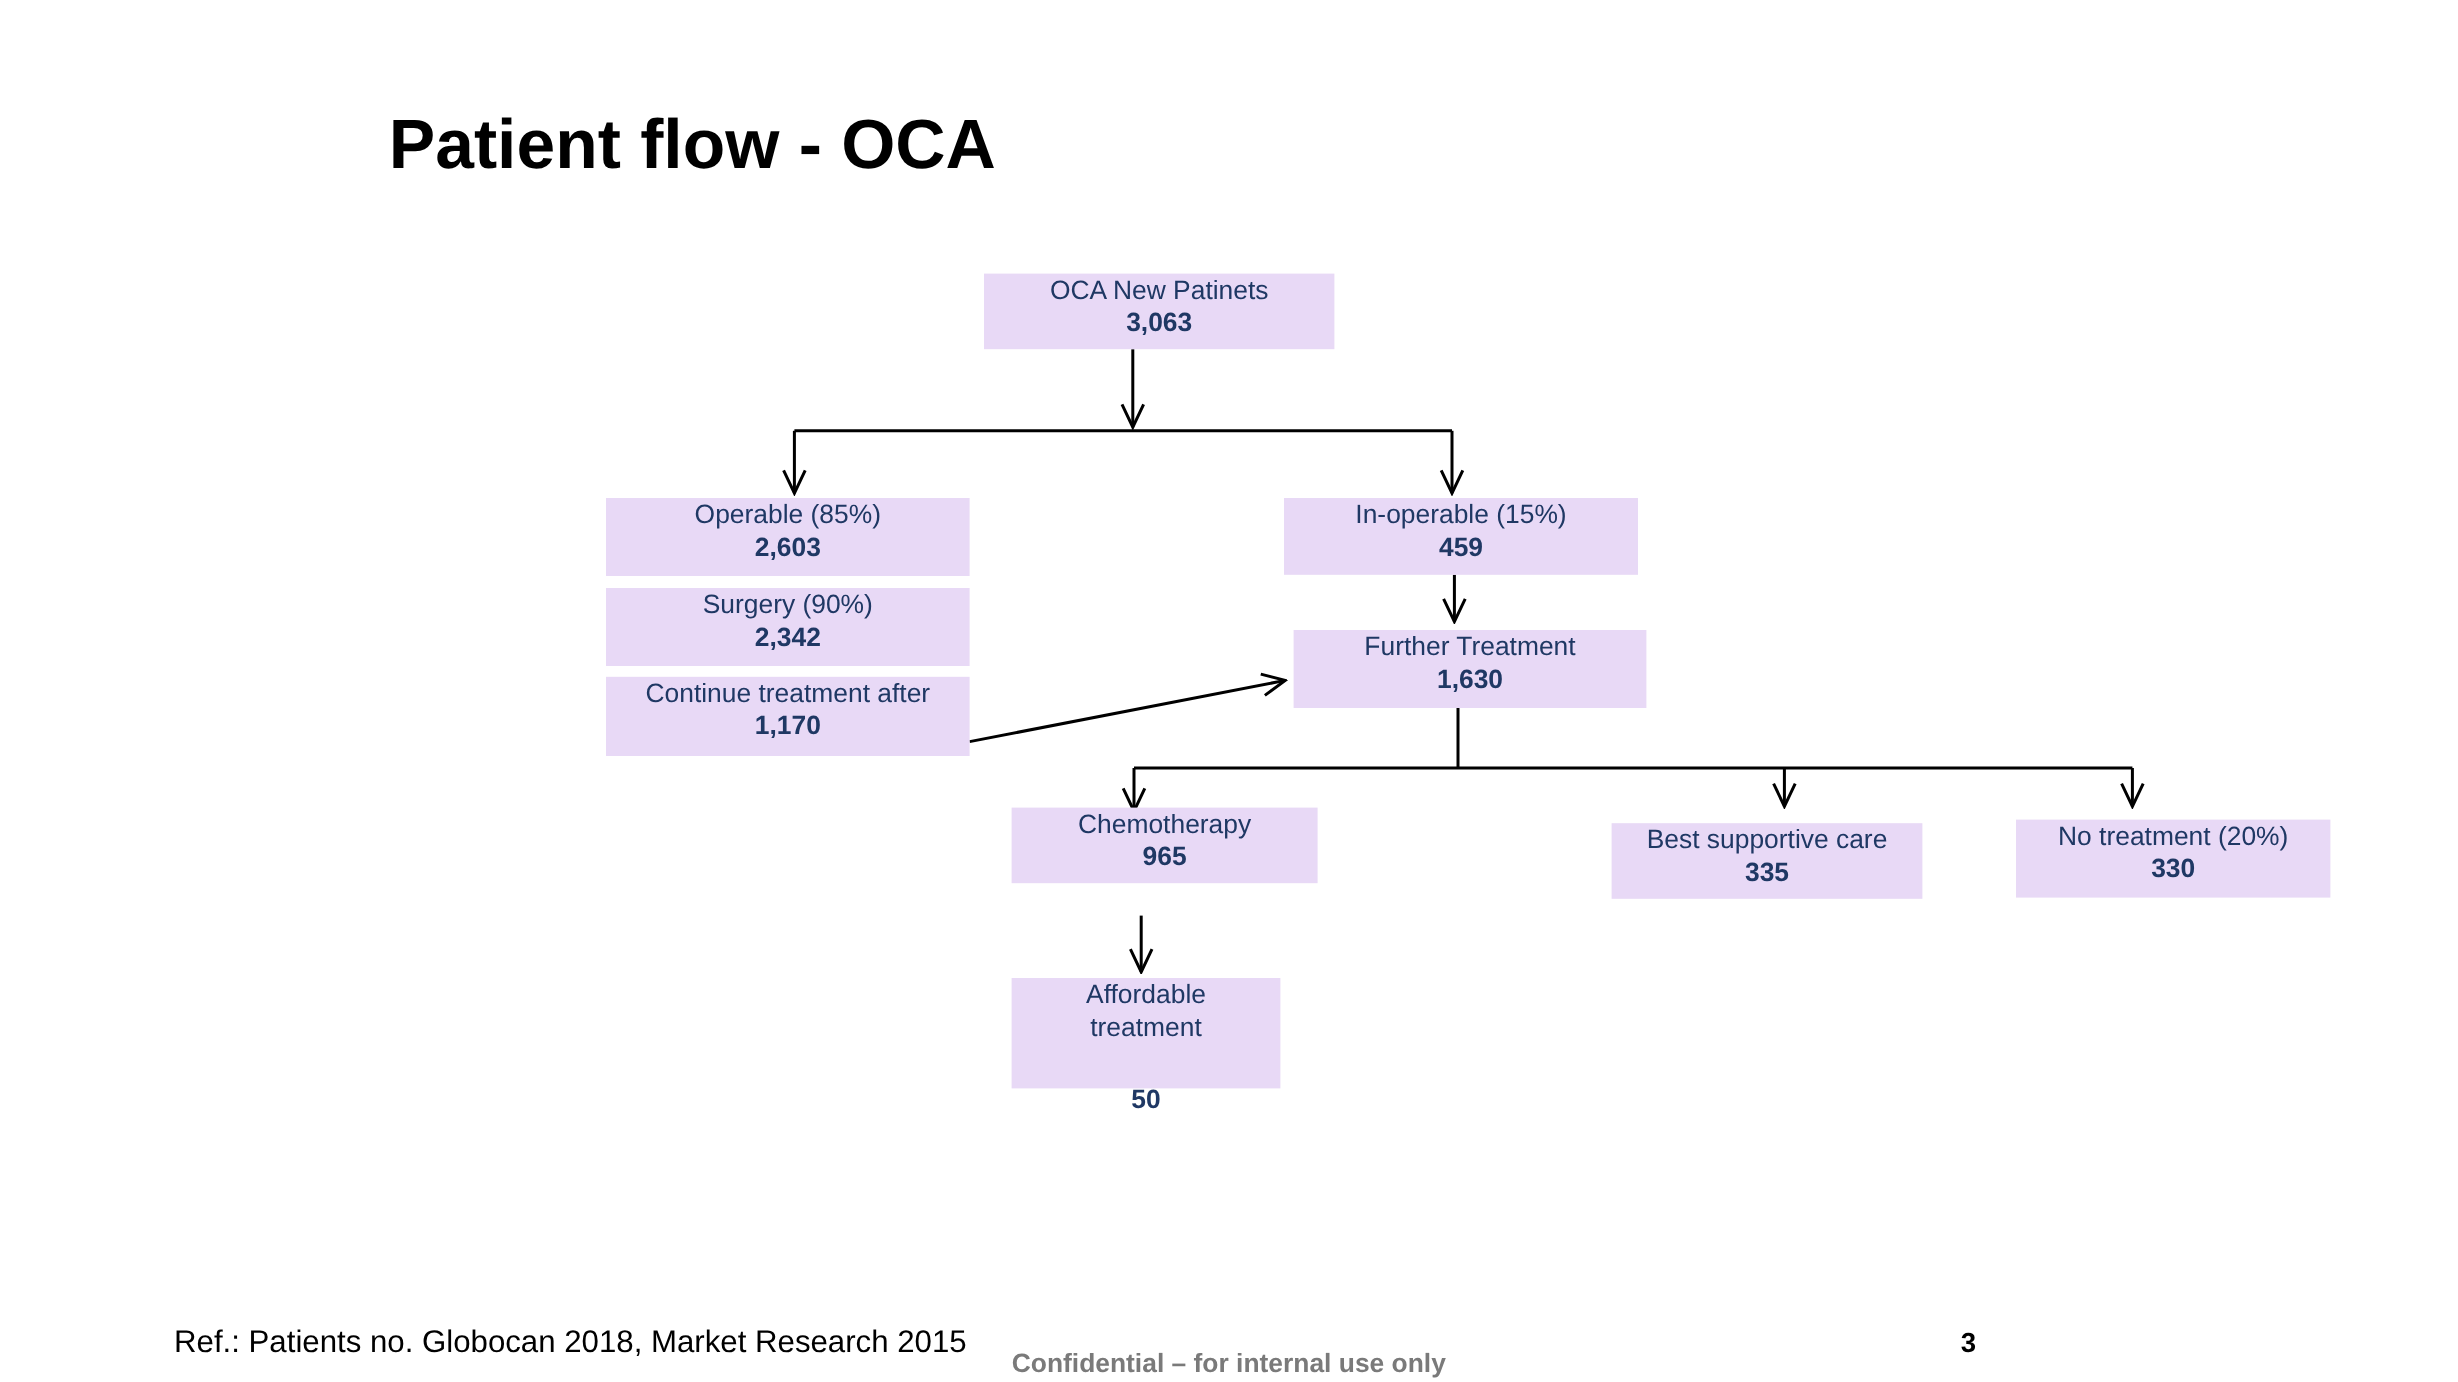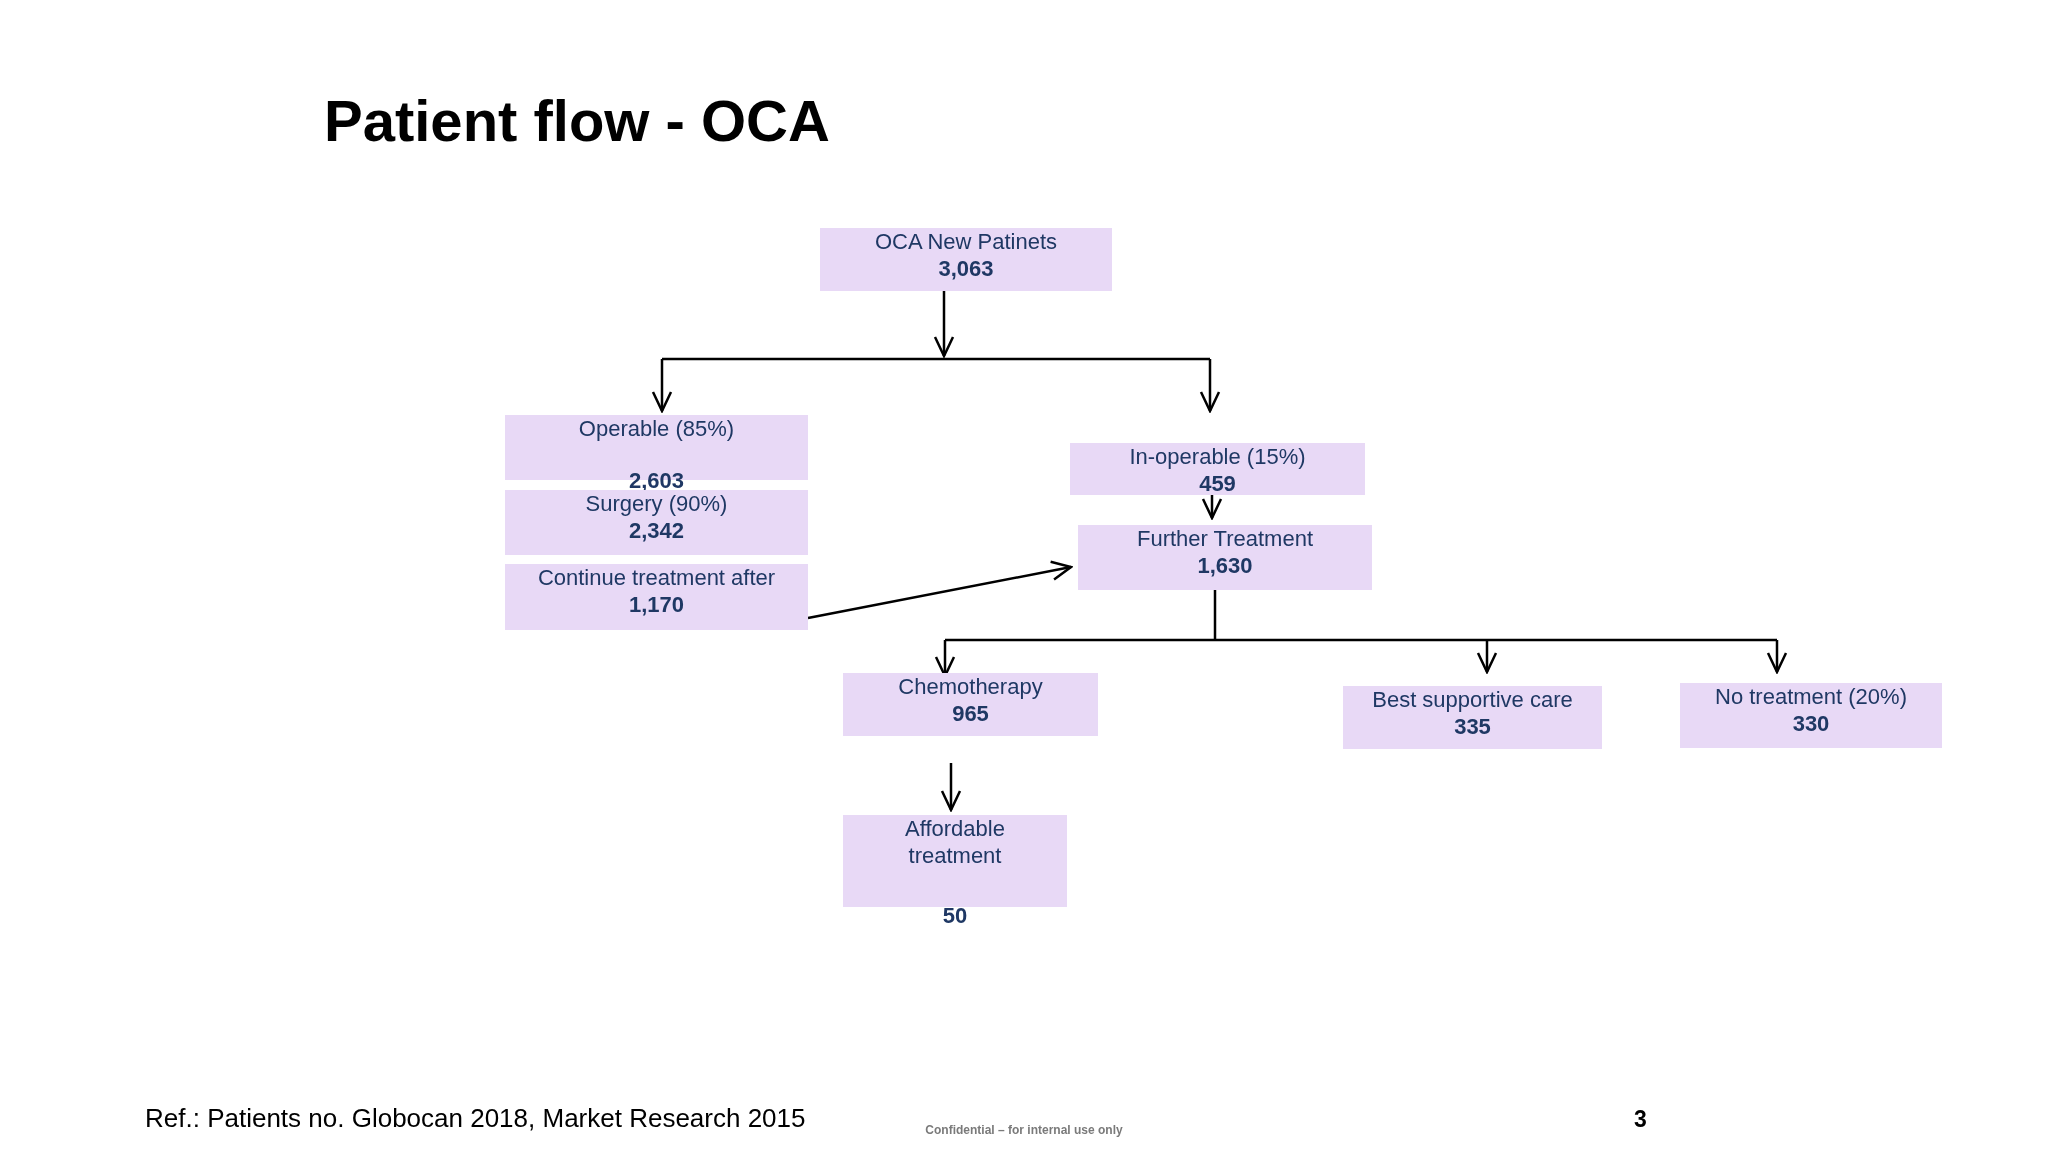--- a/index.html
+++ b/index.html
@@ -53,21 +53,21 @@
     top: 1103px;
     font-size: 26px;
     color: #000000;
     white-space: nowrap;
   }
   .footer-confidential {
     position: absolute;
     left: 1024px;
     top: 1123px;
     transform: translateX(-50%);
-    font-size: 12px;
+    font-size: 22px;
     font-weight: bold;
     color: #7A7A7A;
     white-space: nowrap;
   }
   .footer-page {
     position: absolute;
     left: 1634px;
     top: 1106px;
     font-size: 23px;
     font-weight: bold;
@@ -106,36 +106,36 @@
 
       <path d="M951,763 L951,810" marker-end="url(#arrow)"></path>
     </g>
   </svg>
 
   <div class="node" style="left:820px; top:228px; width:292px; height:63px;">
     <div class="node-label">OCA New Patinets</div>
     <div class="node-value">3,063</div>
   </div>
 
-  <div class="node" style="left:505px; top:415px; width:303px; height:65px;gap:25px;">
+  <div class="node" style="left:505px; top:415px; width:303px; height:65px;">
     <div class="node-label">Operable (85%)</div>
     <div class="node-value">2,603</div>
   </div>
 
   <div class="node" style="left:505px; top:490px; width:303px; height:65px;">
     <div class="node-label">Surgery (90%)</div>
     <div class="node-value">2,342</div>
   </div>
 
   <div class="node" style="left:505px; top:564px; width:303px; height:66px;">
     <div class="node-label">Continue treatment after</div>
     <div class="node-value">1,170</div>
   </div>
 
-  <div class="node" style="left:1070px; top:415px; width:295px; height:52px;margin-top:28px;">
+  <div class="node" style="left:1070px; top:415px; width:295px; height:64px;">
     <div class="node-label">In-operable (15%)</div>
     <div class="node-value">459</div>
   </div>
 
   <div class="node" style="left:1078px; top:525px; width:294px; height:65px;">
     <div class="node-label">Further Treatment</div>
     <div class="node-value">1,630</div>
   </div>
 
   <div class="node" style="left:843px; top:673px; width:255px; height:63px;">

